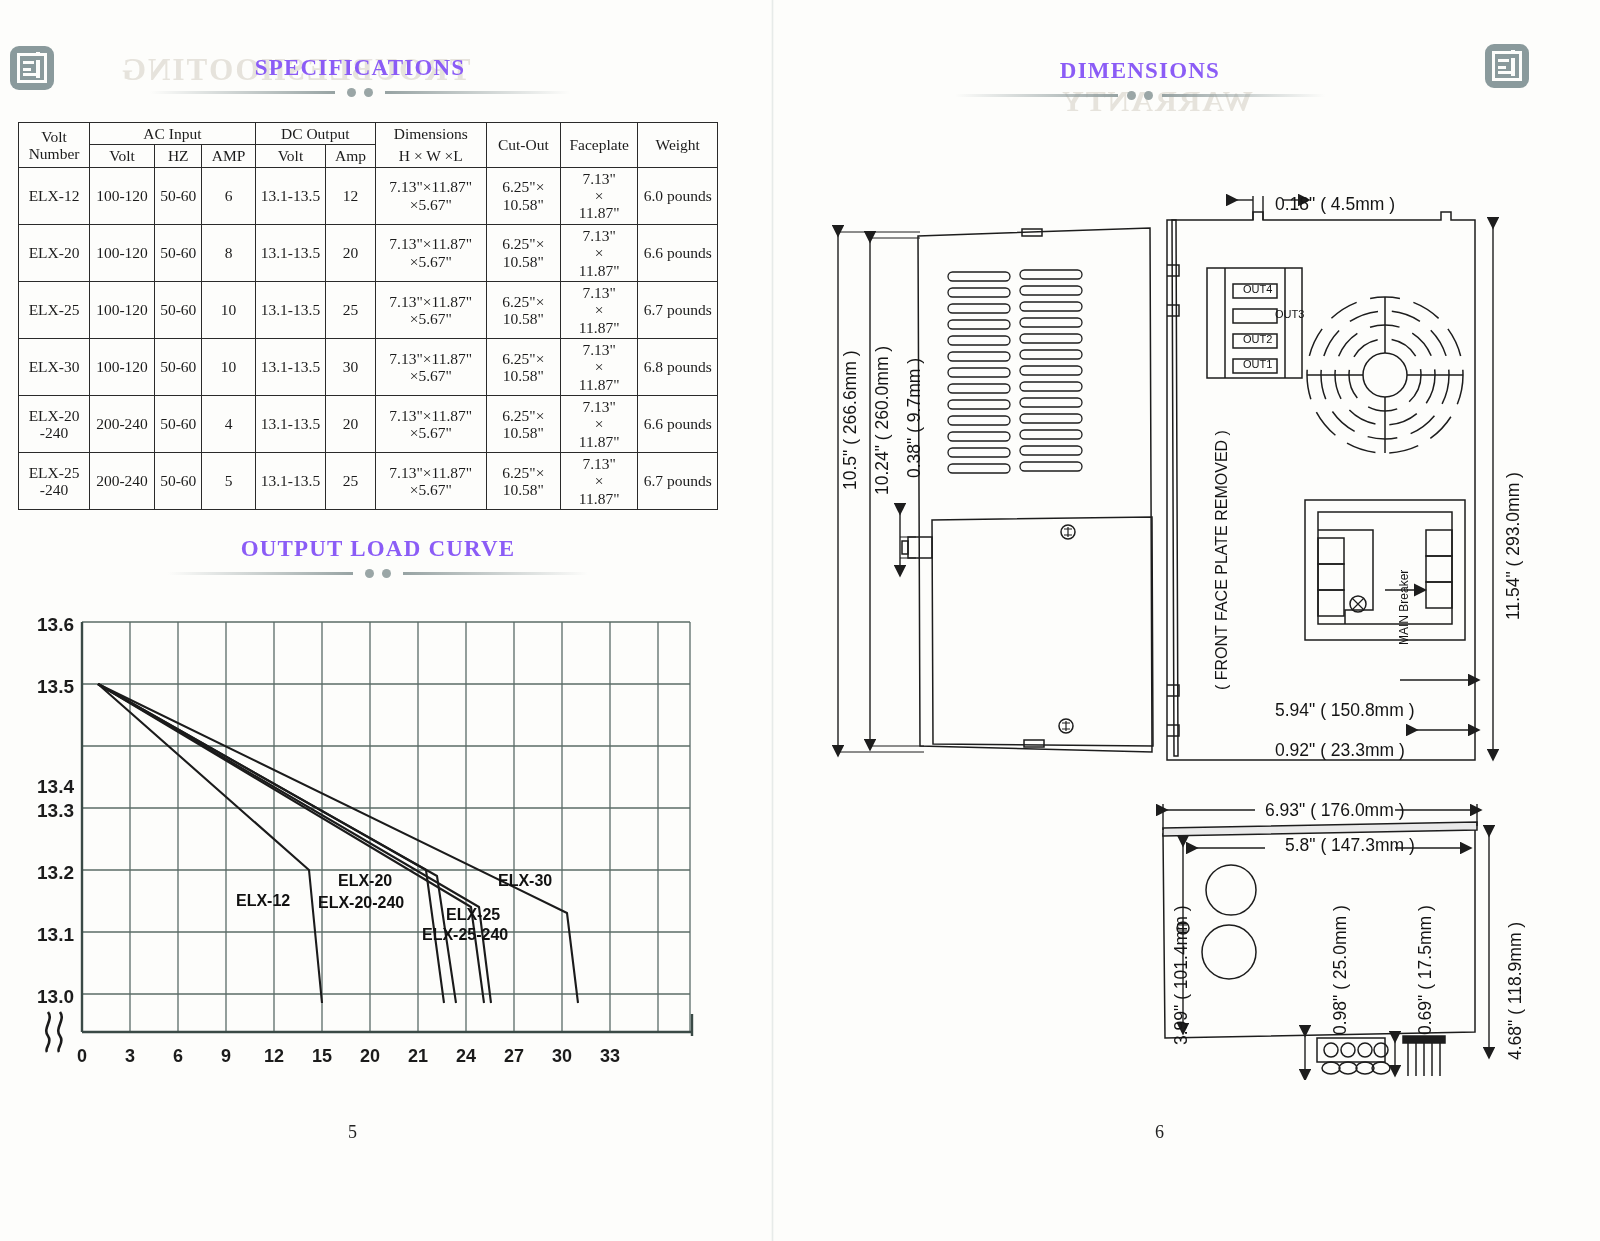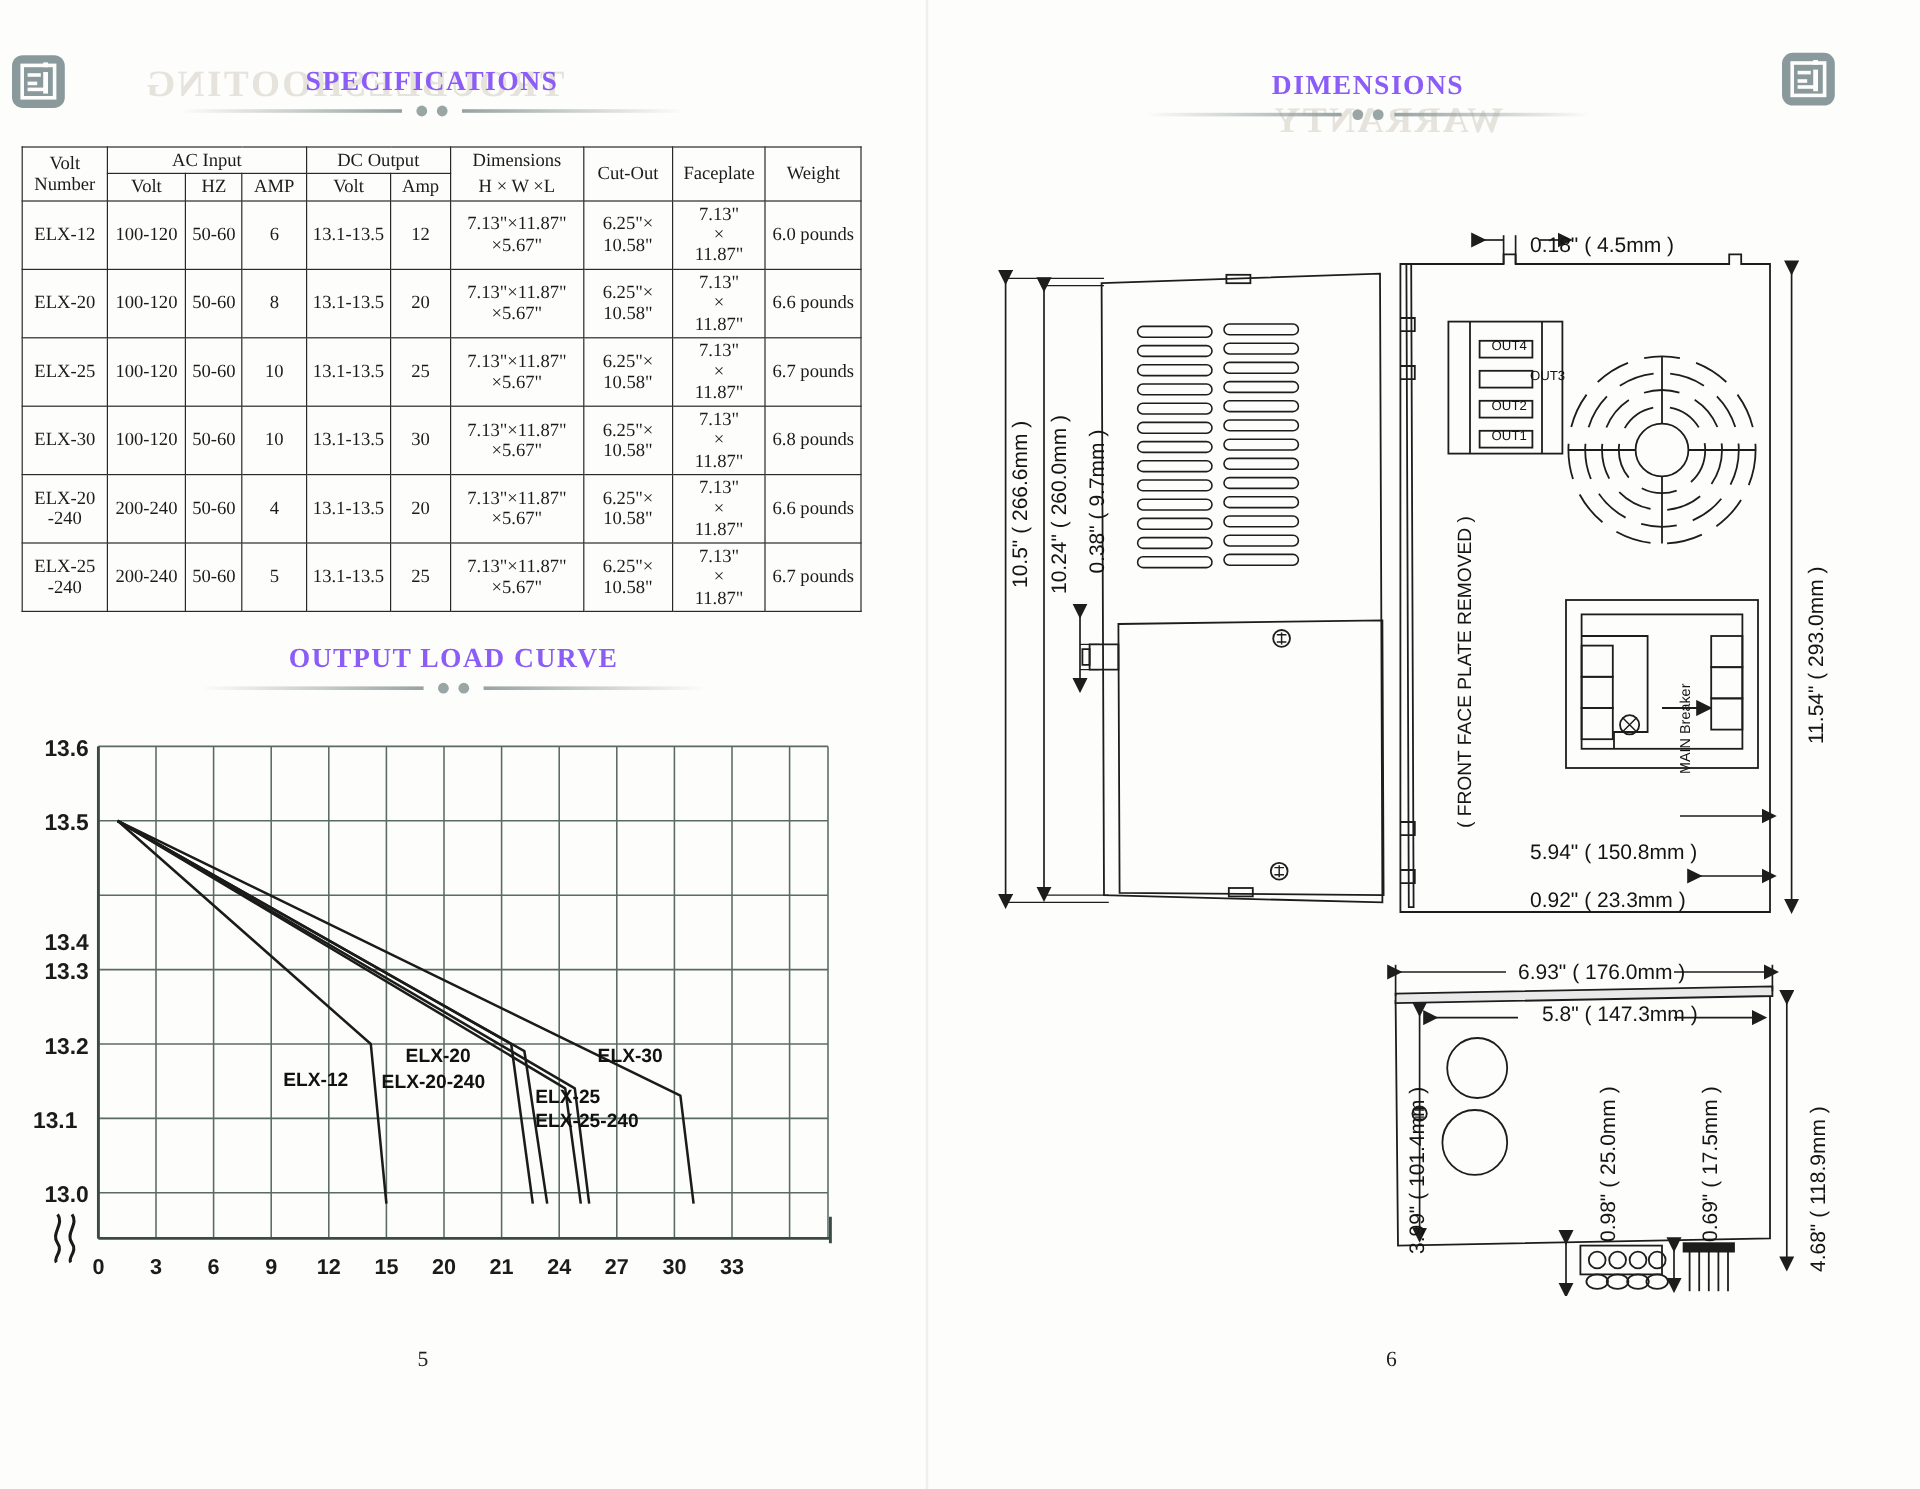--- a/index.html
+++ b/index.html
@@ -297,21 +297,21 @@
           <div class="c2"></div>
           <div class="r"></div>
       </div>
     </div>
 
     <div class="ylab" style="left:0px;top:14px;">13.6</div>
     <div class="ylab" style="left:0px;top:76px;">13.5</div>
     <div class="ylab" style="left:0px;top:138px;margin-top:38px;">13.4</div>
     <div class="ylab" style="left:0px;top:200px;">13.3</div>
     <div class="ylab" style="left:0px;top:262px;">13.2</div>
-    <div class="ylab" style="left:0px;top:324px;text-align:center;">13.1</div>
+    <div class="ylab" style="left:0px;top:324px;">13.1</div>
     <div class="ylab" style="left:0px;top:386px;">13.0</div>
 
     <svg style="position:absolute;left:22px;top:410px;" width="34" height="44">
       <path d="M8,2 C14,10 2,18 8,26 C13,33 4,38 7,42" stroke="#1b1b1b" stroke-width="2.6" fill="none"></path>
       <path d="M20,2 C26,10 14,18 20,26 C25,33 16,38 19,42" stroke="#1b1b1b" stroke-width="2.6" fill="none"></path>
     </svg>
 
     <div class="xlab" style="left:49px;top:446px;">0</div>
     <div class="xlab" style="left:97px;top:446px;">3</div>
     <div class="xlab" style="left:145px;top:446px;">6</div>
@@ -370,21 +370,21 @@
         <path d="M80,84 L461,307 L473,403"></path>
 
         <path d="M80,84 L549,313 L560,403"></path>
       </g>
     </svg>
 
     <div class="clab" style="left:218px;top:292px;">ELX-12</div>
     <div class="clab" style="left:320px;top:272px;">ELX-20</div>
     <div class="clab" style="left:300px;top:294px;">ELX-20-240</div>
     <div class="clab" style="left:428px;top:306px;">ELX-25</div>
-    <div class="clab" style="left:428px;top:326px;">ELX-25-240</div>
+    <div class="clab" style="left:404px;top:326px;">ELX-25-240</div>
     <div class="clab" style="left:480px;top:272px;">ELX-30</div>
   </div>
 
   <div class="pg" style="left:348px;top:1122px;">5</div>
 </div>
 
 <div class="page page-right">
 
   <div class="logo" style="left:695px;top:44px;">
     <div class="inner">

